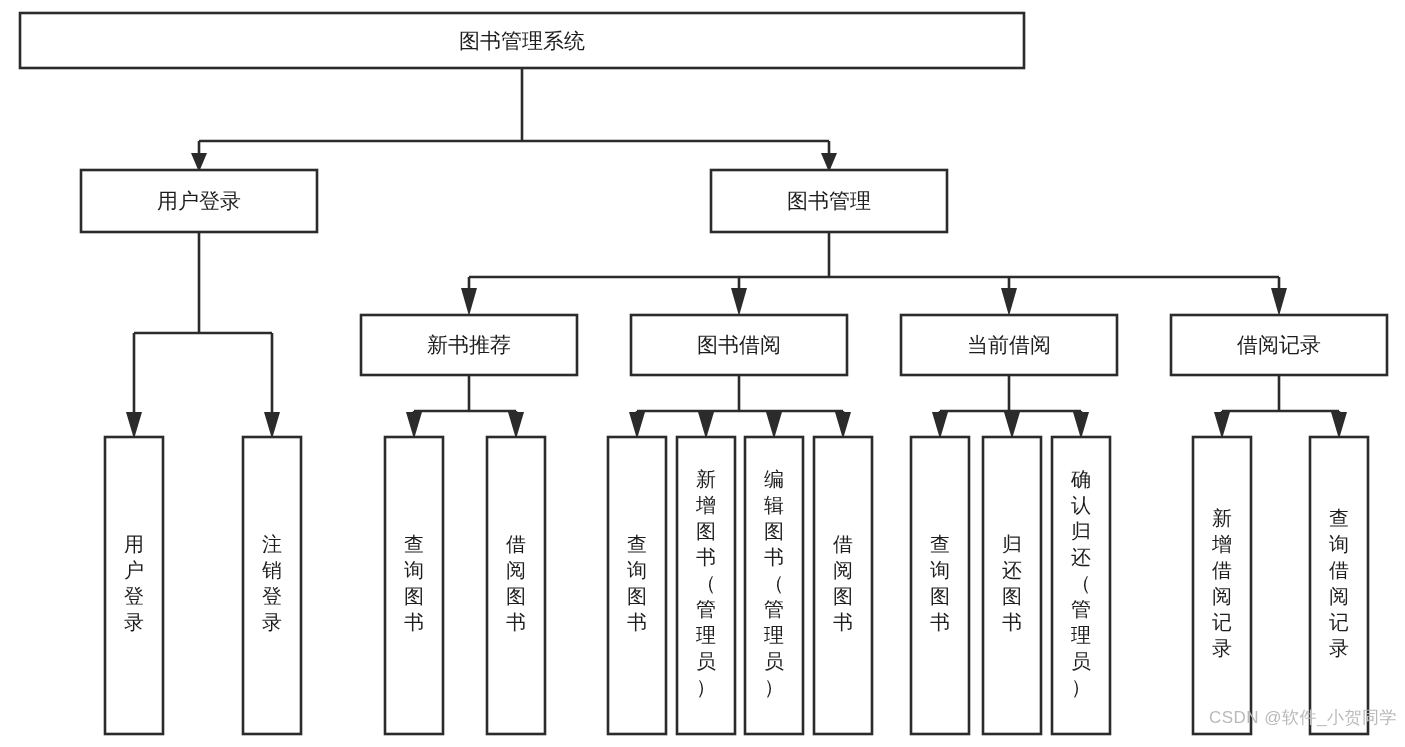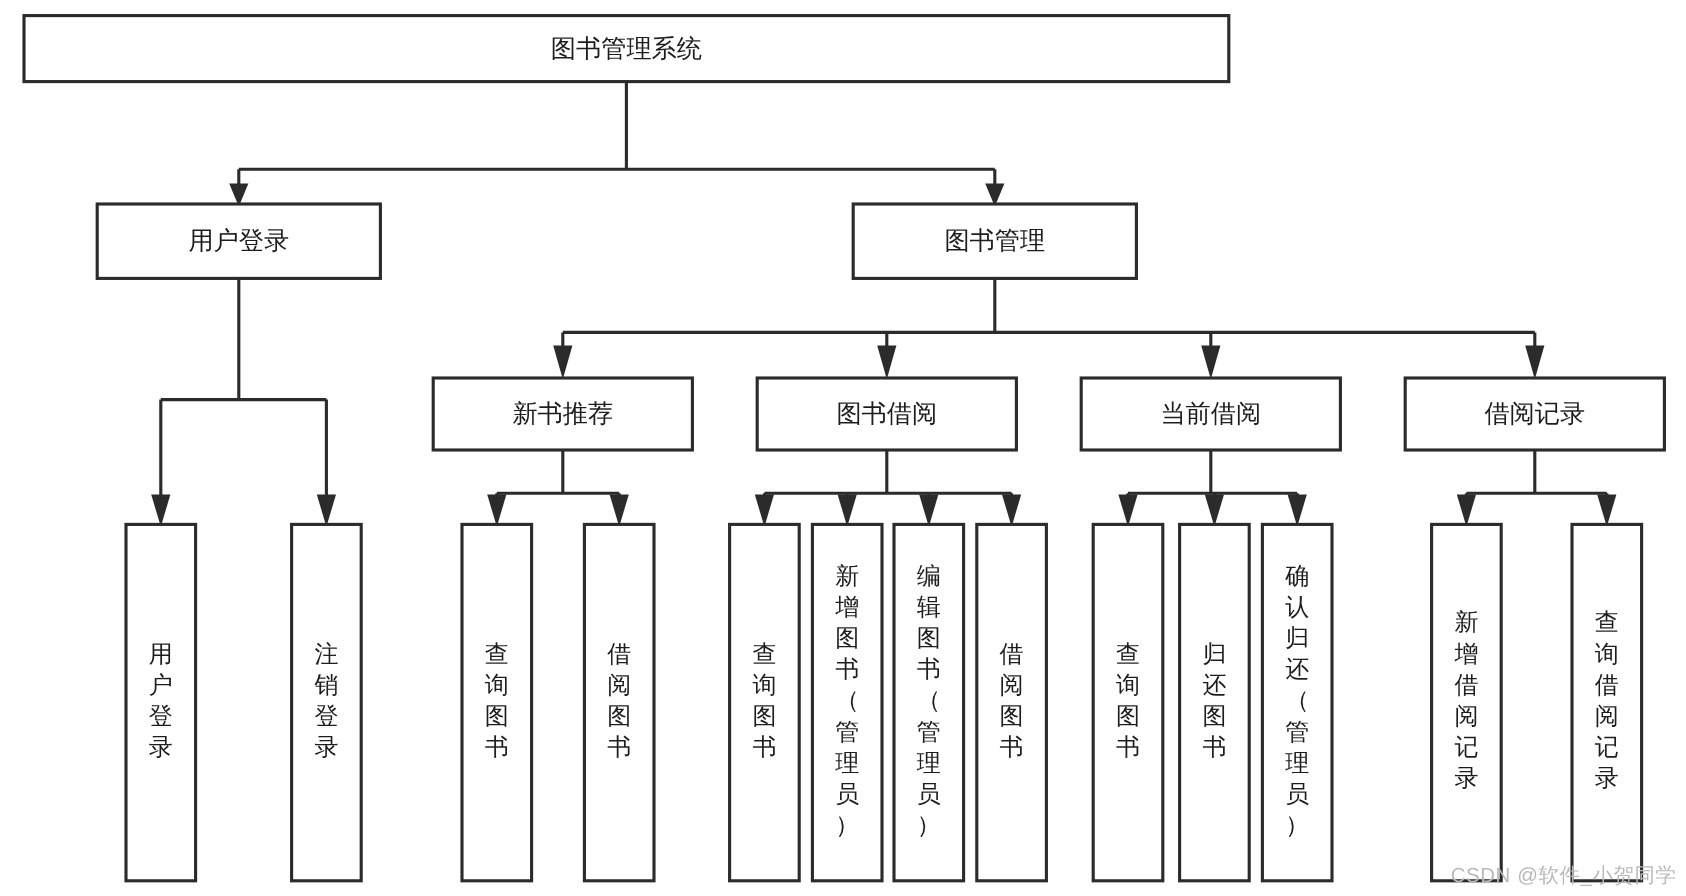--- a/index.html
+++ b/index.html
@@ -49,21 +49,21 @@
   }
   .node-label-v {
     font-family: "Liberation Sans", "DejaVu Sans", sans-serif;
     font-size: 20px;
     fill: #1d1d1d;
     text-anchor: middle;
   }
   .watermark {
     position: absolute;
     right: 8px;
-    bottom: 6px;
+    bottom: 18px;
     font-family: "Liberation Sans", "DejaVu Sans", sans-serif;
     font-size: 17px;
     color: #b9b9b9;
     letter-spacing: 0.5px;
     white-space: nowrap;
     user-select: none;
   }
 </style>
 </head>
 <body>

